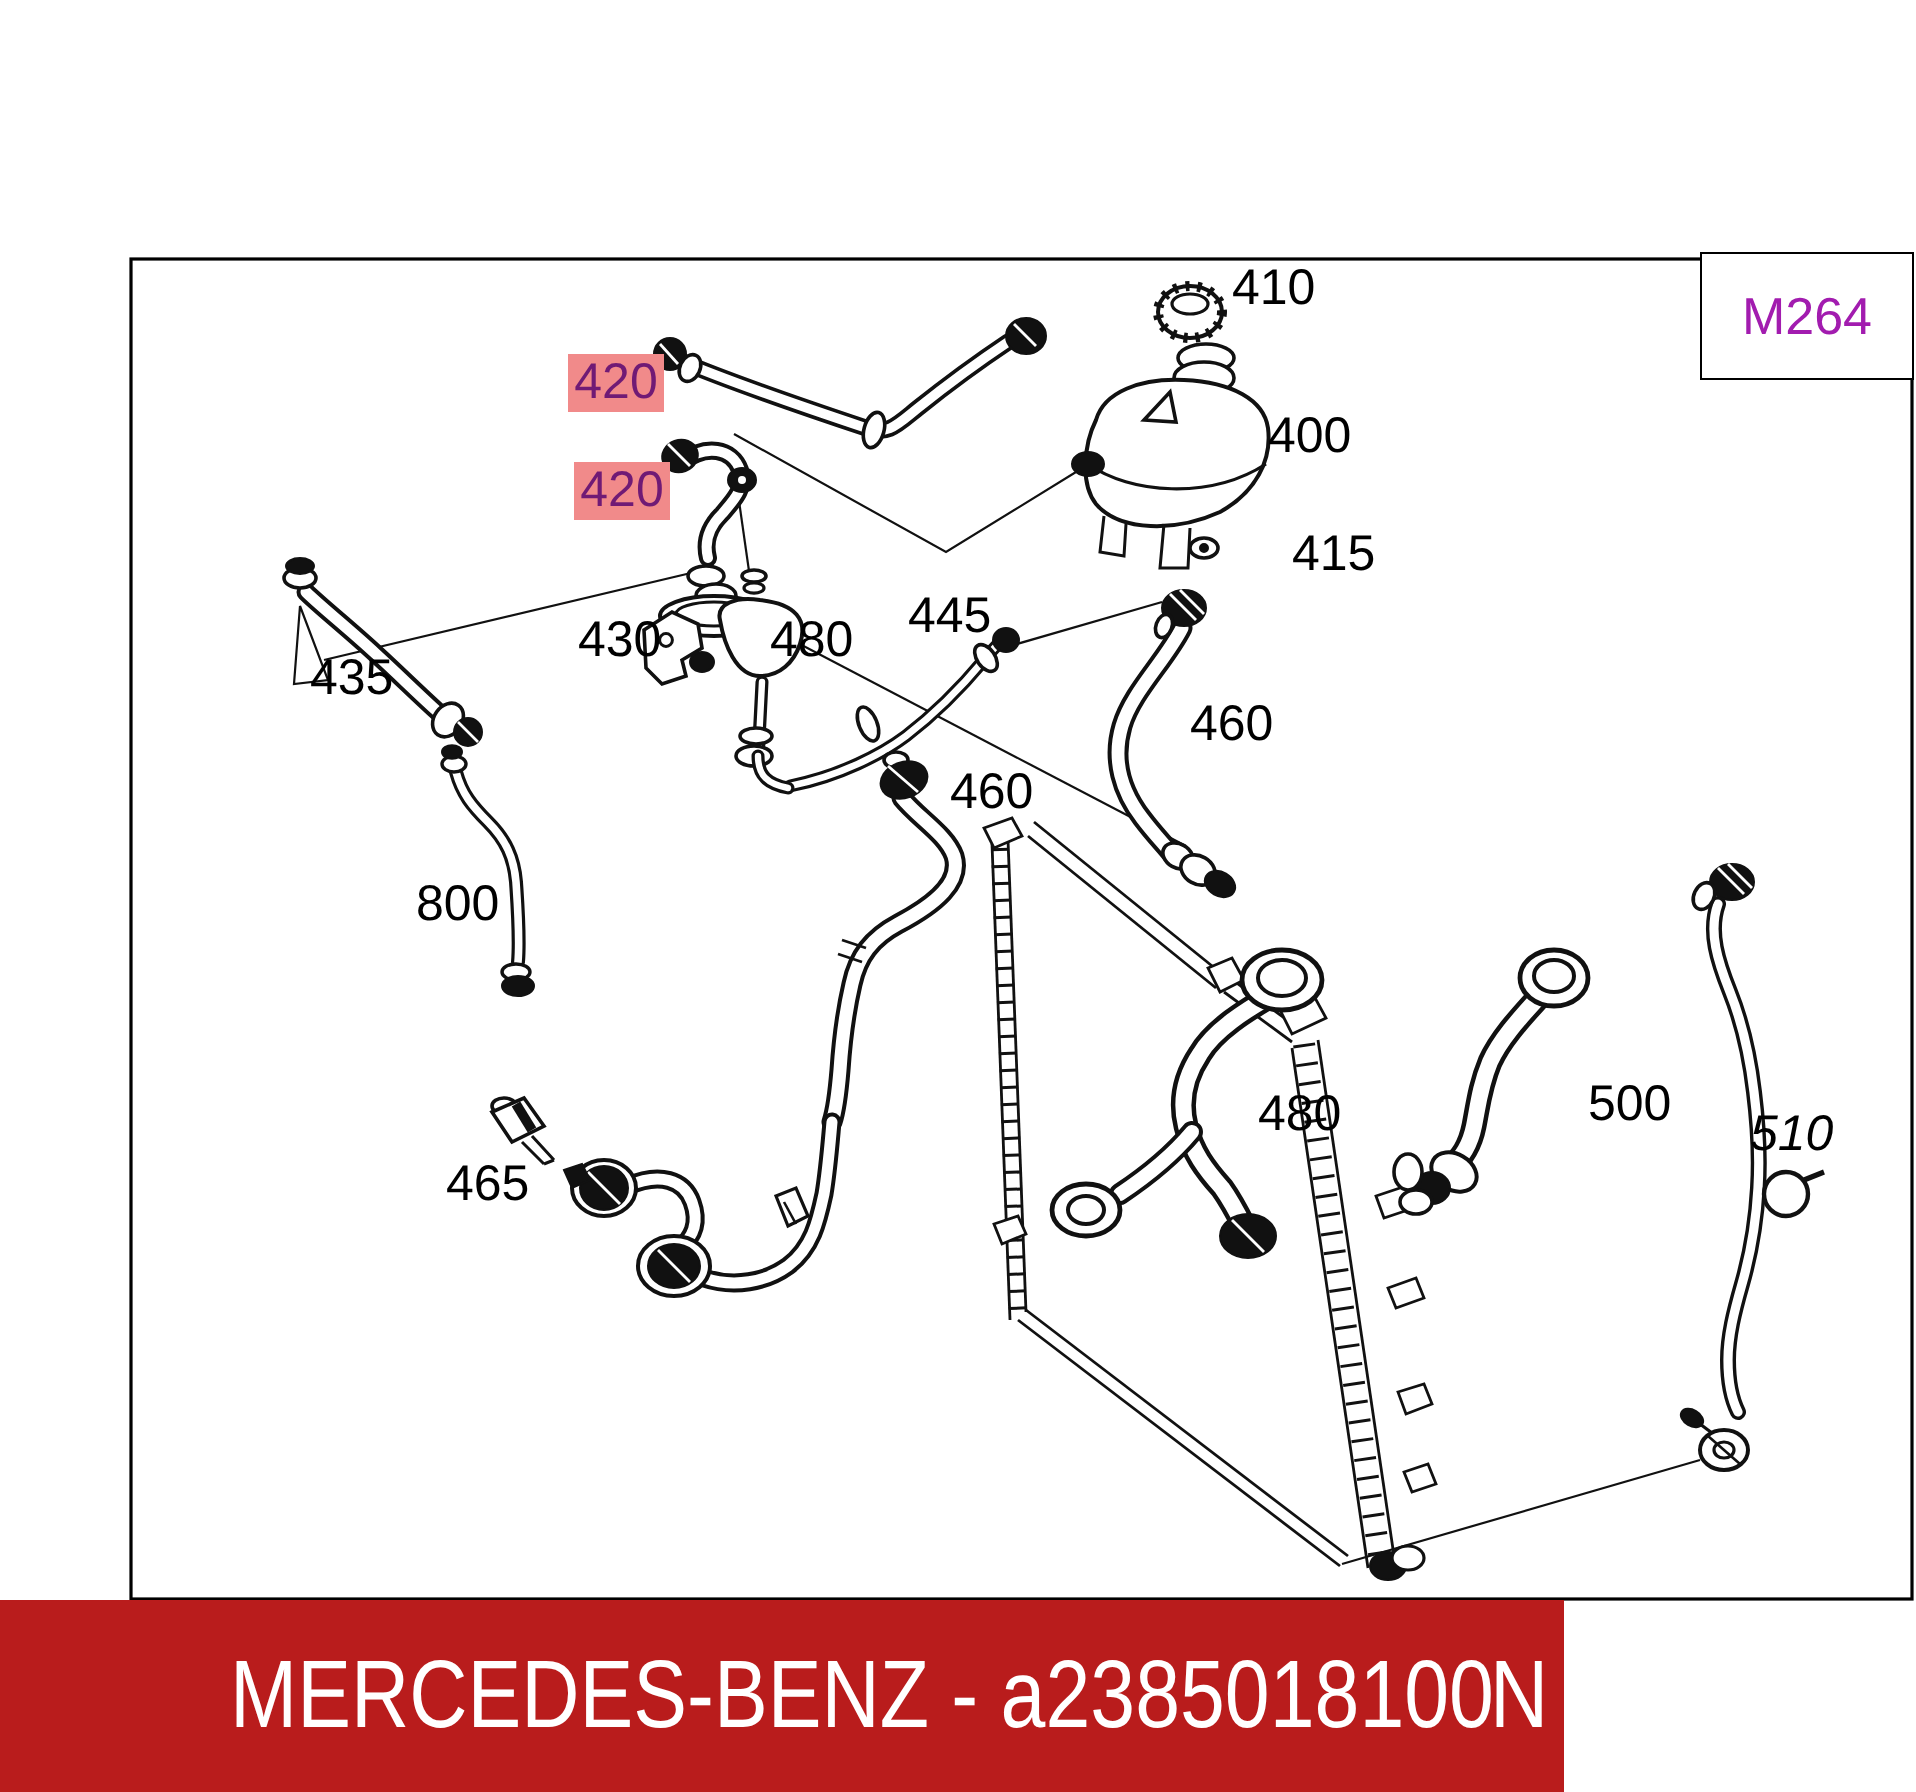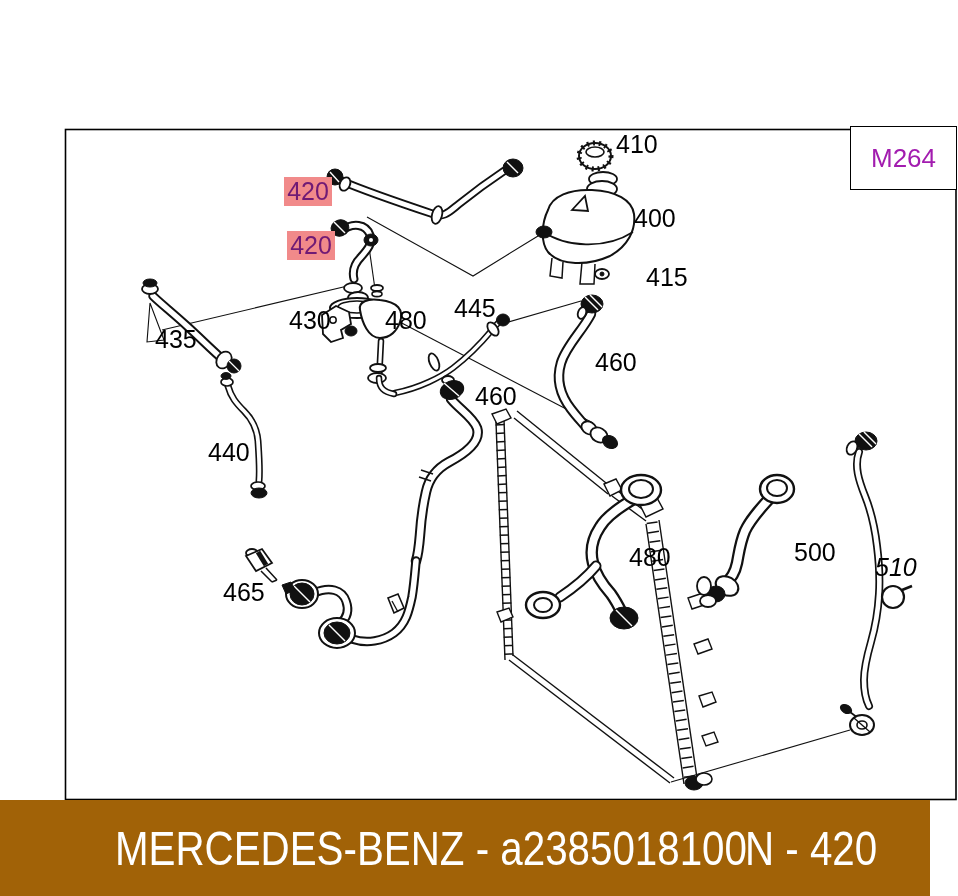--- a/index.html
+++ b/index.html
@@ -16,21 +16,21 @@
   
   .part-label{position:absolute;font-size:25px;color:#000;letter-spacing:0px;
               line-height:1;white-space:nowrap;}
   .part-label.hl{background:#f18a8a;color:#701a75;width:48px;height:29px;
                  display:flex;align-items:center;justify-content:center;}
   
   #plate{position:absolute;left:850px;top:126px;width:107px;height:64px;background:#fff;
          border:1.6px solid #000;box-sizing:border-box;display:flex;align-items:center;
          justify-content:center;font-size:26px;color:#a21caf;}
   
-  #footer{position:absolute;left:0;top:800px;width:930px;height:96px;background:#a16207;}
+  #footer{position:absolute;left:0;top:800px;width:782px;height:96px;background:#b91c1c;}
   .footer-text{position:absolute;top:50%;transform:translateY(-50%) scaleX(0.84);
                transform-origin:left center;color:#fff;font-size:48px;white-space:nowrap;}
   #footer-main{left:115px;}
   #footer-ref{left:745px;}
 </style>
 </head>
 <body>
 
 <div id="stage">
 
@@ -272,21 +272,21 @@
       <div class="part-label" style="left: 634px; top: 206px;">400</div>
       <div class="part-label" style="left: 610px; top: 265px; margin-left: 36px;">415</div>
       <div class="part-label hl" style="left: 284px; top: 177px;">420</div>
       <div class="part-label hl" style="left: 287px; top: 231px;">420</div>
       <div class="part-label" style="left: 289px; top: 308px;">430</div>
       <div class="part-label" style="left: 385px; top: 308px;">480</div>
       <div class="part-label" style="left: 454px; top: 296px;">445</div>
       <div class="part-label" style="left: 155px; top: 327px;">435</div>
       <div class="part-label" style="left: 595px; top: 350px;">460</div>
       <div class="part-label" style="left: 475px; top: 384px;">460</div>
-      <div class="part-label" style="left: 208px; top: 440px;">440</div>
+      <div class="part-label" style="left: 208px; top: 440px;">800</div>
       <div class="part-label" style="left: 223px; top: 580px;">465</div>
       <div class="part-label" style="left: 629px; top: 545px;">480</div>
       <div class="part-label" style="left: 774px; top: 540px; margin-left: 20px;">500</div>
       <div class="part-label" style="left: 875px; top: 555px; font-style: italic;">510</div>
     </div>
 
   <div id="plate">
     <span>M264</span>
   </div>
 

